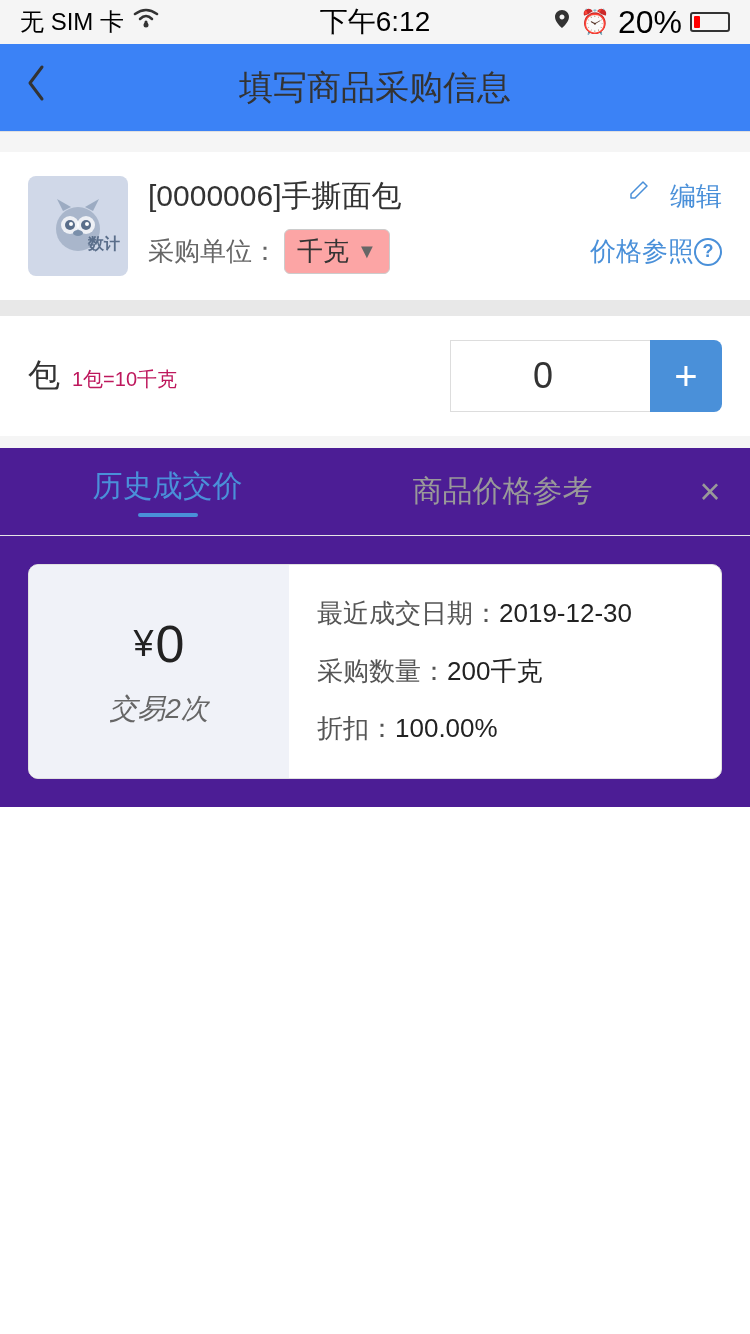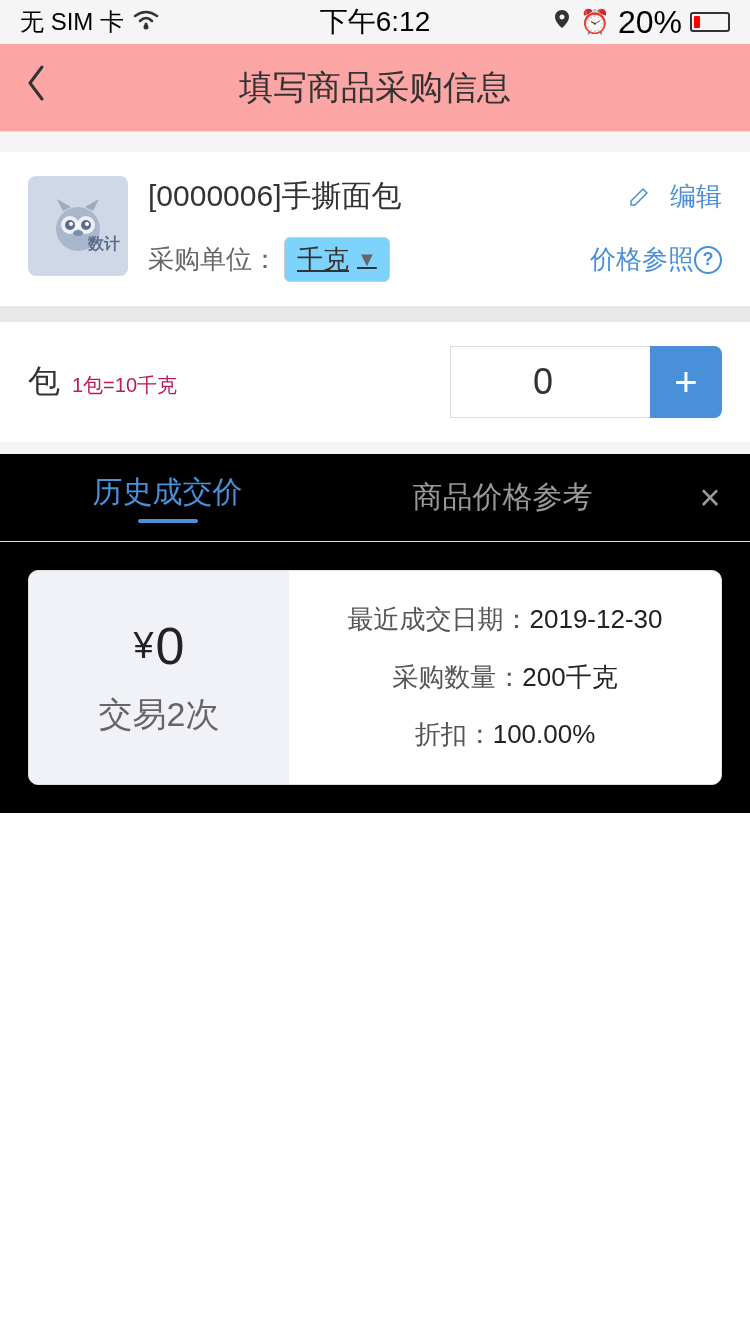--- a/index.html
+++ b/index.html
@@ -19,21 +19,20 @@
       background: #f5f5f5;
       display: flex;
       align-items: center;
       justify-content: space-between;
       padding: 0 20px;
       font-size: 26px;
       font-weight: 500;
     }
     .status-left {
       display: flex;
-      align-items: center;
       gap: 8px;
       font-size: 24px;
     }
     .status-center {
       font-size: 28px;
       font-weight: 500;
       position: absolute;
       left: 50%;
       transform: translateX(-50%);
     }
@@ -57,21 +56,21 @@
       width: 20%;
       height: 100%;
       background: red;
       border-radius: 1px;
     }
 
     
     .nav-bar {
       width: 750px;
       height: 88px;
-      background: #fca5a5;
+      background: #3b82f6;
       border-bottom: 1px solid #e0e0e0;
       display: flex;
       align-items: center;
       justify-content: center;
       position: relative;
     }
     .nav-back {
       position: absolute;
       left: 24px;
       font-size: 36px;
@@ -112,32 +111,32 @@
       color: #6a7fa8;
       font-weight: bold;
     }
     .product-info {
       flex: 1;
     }
     .product-title-row {
       display: flex;
       align-items: center;
       justify-content: space-between;
-      margin-bottom: 20px;
+      margin-bottom: 12px;
     }
     .product-name {
       font-size: 30px;
       color: #333;
       font-weight: 500;
     }
     .edit-link {
       font-size: 26px;
       color: #4a90d9;
       display: flex;
-      align-items: flex-end;
+      align-items: flex-start;
       gap: 20px;
       cursor: pointer;
     }
     .edit-icon {
       font-size: 22px;
     }
     .unit-row {
       display: flex;
       align-items: center;
       justify-content: space-between;
@@ -147,24 +146,23 @@
       color: #666;
     }
     .unit-select {
       display: inline-flex;
       align-items: center;
       border: 1px solid #ccc;
       border-radius: 6px;
       padding: 4px 12px;
       font-size: 26px;
       color: #333;
-      background: #7dd3fc;
+      background: #fca5a5;
       cursor: pointer;
       gap: 8px;
-      text-decoration: underline;
     }
     .unit-select-arrow {
       font-size: 20px;
       color: #666;
     }
     .price-ref-link {
       font-size: 26px;
       color: #4a90d9;
       display: flex;
       align-items: center;
@@ -237,21 +235,21 @@
       border: none;
       display: flex;
       align-items: center;
       justify-content: center;
       cursor: pointer;
       border-radius: 0 8px 8px 0;
     }
 
     
     .tab-section {
-      background: #000000;
+      background: #4c1d95;
       margin-top: 12px;
     }
     .tab-bar {
       display: flex;
       align-items: center;
       border-bottom: 1px solid #e5e5e5;
       position: relative;
       height: 88px;
     }
     .tab-item {
@@ -314,37 +312,37 @@
       color: #222;
       font-weight: 400;
     }
     .price-currency {
       font-size: 36px;
       color: #222;
       vertical-align: super;
       margin-right: 2px;
     }
     .price-transactions {
-      font-size: 34px;
+      font-size: 28px;
       color: #666;
       margin-top: 16px;
+      font-style: italic;
     }
     .price-card-right {
       flex: 1;
       padding: 28px 28px;
       display: flex;
       flex-direction: column;
       gap: 16px;
       justify-content: center;
     }
     .price-detail-row {
       font-size: 26px;
       color: #333;
       line-height: 1.6;
-      text-align: center;
     }
     .price-detail-label {
       color: #555;
     }
     .price-detail-value {
       color: #222;
     }
 
     
     .bottom-space {

